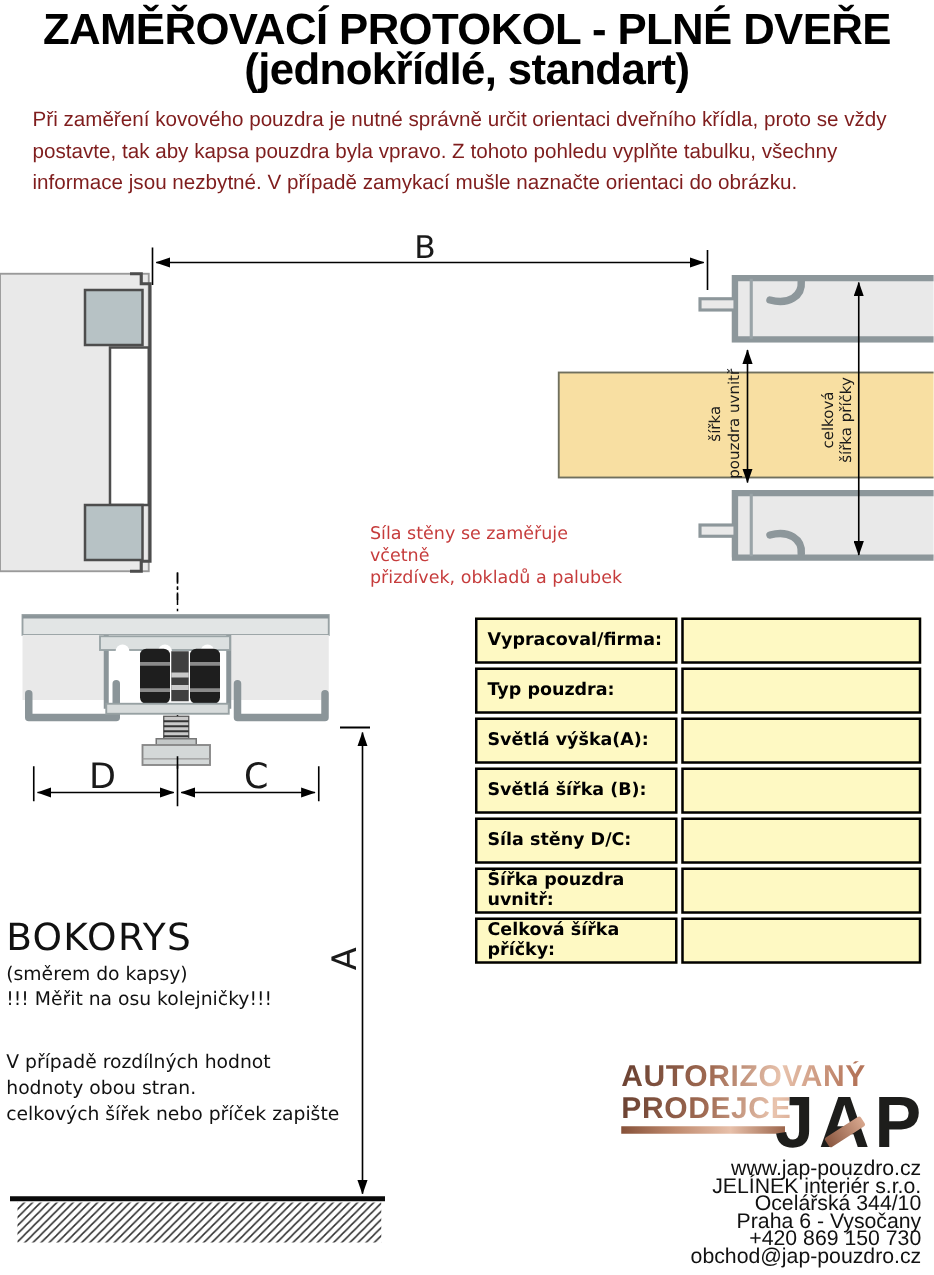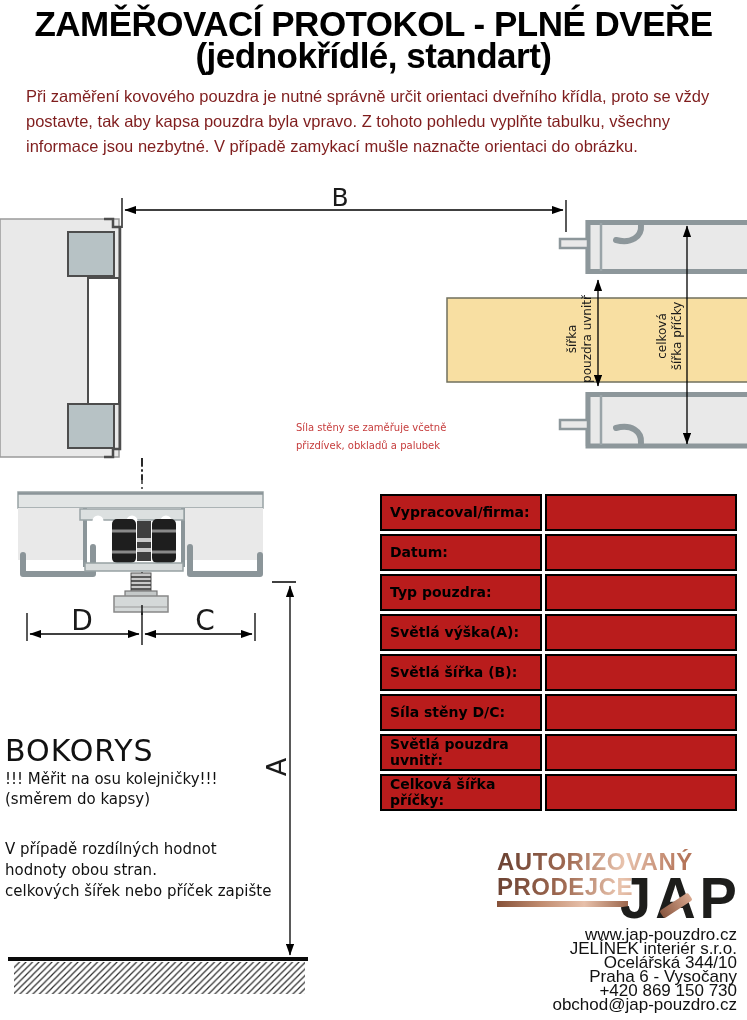--- a/index.html
+++ b/index.html
@@ -7,29 +7,29 @@
        font-family:"Liberation Sans",sans-serif;color:#000;}
   .abs{position:absolute;}
   .title{left:0;top:8px;width:747px;text-align:center;font-weight:bold;
          font-size:35px;line-height:32px;letter-spacing:-0.5px;color:#000;}
   .intro{left:26px;top:84px;width:710px;font-size:16.5px;line-height:25px;color:#7f1d1d;}
   .dim-label{font-family:"DejaVu Sans",sans-serif;color:#1a1a1a;text-align:center;}
   .rot{transform:rotate(-90deg);transform-origin:center center;}
   .vlabel{font-family:"DejaVu Sans",sans-serif;font-size:12px;line-height:14.5px;
           text-align:center;color:#1a1a1a;white-space:nowrap;}
   .red-note{left:296px;top:419px;width:210px;font-family:"DejaVu Sans",sans-serif;
-            font-size:10px;line-height:17.5px;color:#c63c3c;}
+            font-size:14px;line-height:17.5px;color:#c63c3c;}
   .bokorys{left:5px;top:733px;width:285px;text-align:left;
            font-family:"DejaVu Sans",sans-serif;color:#111;}
   .bokorys .head{font-size:30px;line-height:36px;letter-spacing:1px;}
   .bokorys .sub{font-size:15px;line-height:20px;}
   .bokorys .note{margin-top:30px;font-size:15px;line-height:21px;}
   table.form{position:absolute;left:377px;top:491px;border-collapse:separate;
              border-spacing:3px;}
-  table.form td{border:2px solid #000;background:#b91c1c;height:31px;vertical-align:middle;}
+  table.form td{border:2px solid #000;background:#fef9c3;height:31px;vertical-align:middle;}
   td.lbl{width:146px;padding:1px 4px 1px 8px;font-family:"DejaVu Sans",sans-serif;
          font-weight:bold;font-size:14px;line-height:15.5px;}
   td.val{width:186px;}
   .copper-text{font-weight:bold;font-size:24px;line-height:25px;letter-spacing:0.5px;
     background:linear-gradient(100deg,#6e4434 5%,#a06a52 35%,#e9c4ae 62%,#b5755a 90%);
     -webkit-background-clip:text;background-clip:text;color:transparent;}
   .copper-bar{left:497px;top:901px;width:131px;height:6px;
     background:linear-gradient(90deg,#865139,#c08b6f,#e7c0aa,#9c664c);}
   .jap{left:620px;top:870px;width:125px;font-weight:bold;font-size:56px;line-height:56px;
        letter-spacing:4px;color:#1d1d1b;transform:scaleY(1.04);}
@@ -160,57 +160,53 @@
     <rect x="14" y="507" width="291" height="32" fill="url(#hatch1)"></rect>
   </g>
 </svg>
 
 <div class="abs dim-label" style="left:57px;top:604px;width:50px;font-size:28px">D</div>
 <div class="abs dim-label" style="left:180px;top:604px;width:50px;font-size:28px">C</div>
 <div class="abs rot dim-label" style="left:252px;top:751px;width:50px;height:32px;font-size:27px">A</div>
 
 <div class="abs bokorys">
   <div class="head">BOKORYS</div>
+  <div class="sub">(směrem do kapsy)</div>
   <div class="sub">!!! Měřit na osu kolejničky!!!</div>
-  <div class="sub">(směrem do kapsy)</div>
   <div class="note">
     <div>V případě rozdílných hodnot</div>
     <div>hodnoty obou stran.</div>
     <div>celkových šířek nebo příček zapište</div>
   </div>
 </div>
 
 <table class="form">
   <tbody>
     <tr>
       <td class="lbl">Vypracoval/firma:</td>
       <td class="val"></td>
     </tr>
     <tr>
-      <td class="lbl">Datum:</td>
-      <td class="val"></td>
-    </tr>
-    <tr>
       <td class="lbl">Typ pouzdra:</td>
       <td class="val"></td>
     </tr>
     <tr>
       <td class="lbl">Světlá výška(A):</td>
       <td class="val"></td>
     </tr>
     <tr>
       <td class="lbl">Světlá šířka (B):</td>
       <td class="val"></td>
     </tr>
     <tr>
       <td class="lbl">Síla stěny D/C:</td>
       <td class="val"></td>
     </tr>
     <tr>
-      <td class="lbl">Světlá pouzdra uvnitř:</td>
+      <td class="lbl">Šířka pouzdra uvnitř:</td>
       <td class="val"></td>
     </tr>
     <tr>
       <td class="lbl">Celková šířka příčky:</td>
       <td class="val"></td>
     </tr>
   </tbody>
 </table>
 
 <div class="abs copper-text" style="left:497px;top:849px;width:200px">

